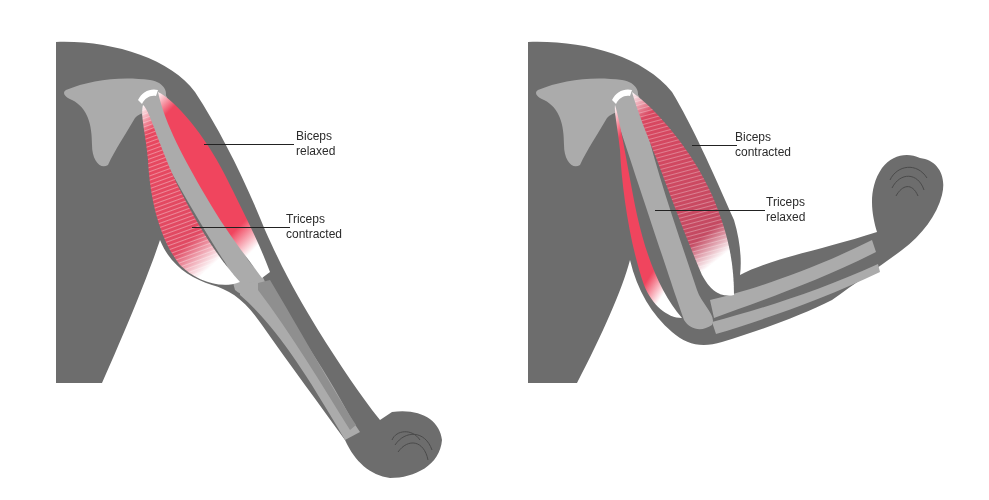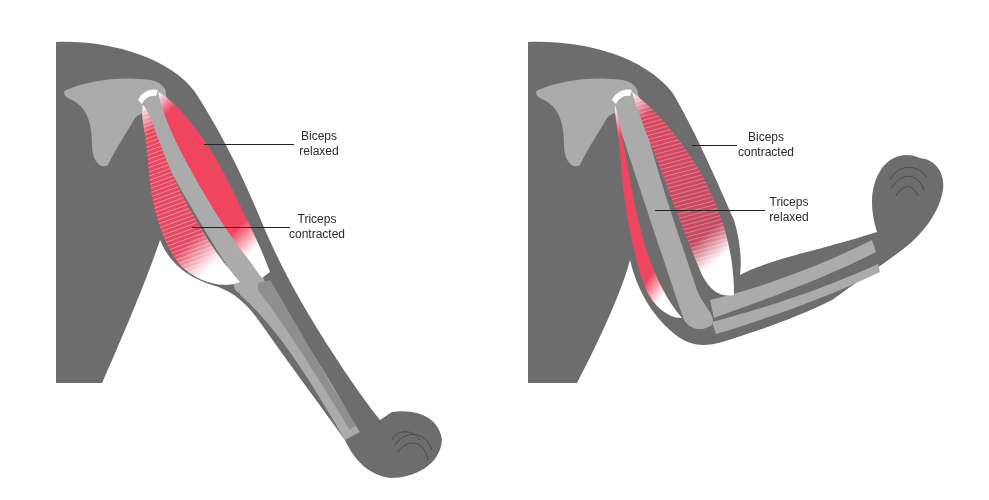--- a/index.html
+++ b/index.html
@@ -1,19 +1,19 @@
 <!DOCTYPE html>
 <html><head>
 <meta charset="utf-8">
 <style>
   html, body { margin: 0; padding: 0; background: #ffffff; }
   body { width: 989px; height: 500px; position: relative; overflow: hidden; font-family: "Liberation Sans", sans-serif; }
   .panel { position: absolute; top: 0; width: 494px; height: 500px; }
   .panel svg { position: absolute; left: 0; top: 0; }
-  .label { position: absolute; font-size: 12px; line-height: 15px; color: #2b2b2b; text-align: center; white-space: nowrap; }
+  .label { position: absolute; font-size: 12px; line-height: 15px; color: #2b2b2b; white-space: nowrap; }
   .leader { position: absolute; height: 1px; background: #222; }
 </style>
 </head>
 <body>
 
 <div class="panel" style="left:0;">
   <svg width="494" height="500" viewBox="0 0 494 500">
     <defs>
       <linearGradient id="bicL" x1="0" y1="0" x2="0.6" y2="1">
         <stop offset="0" stop-color="#ffffff"></stop>

